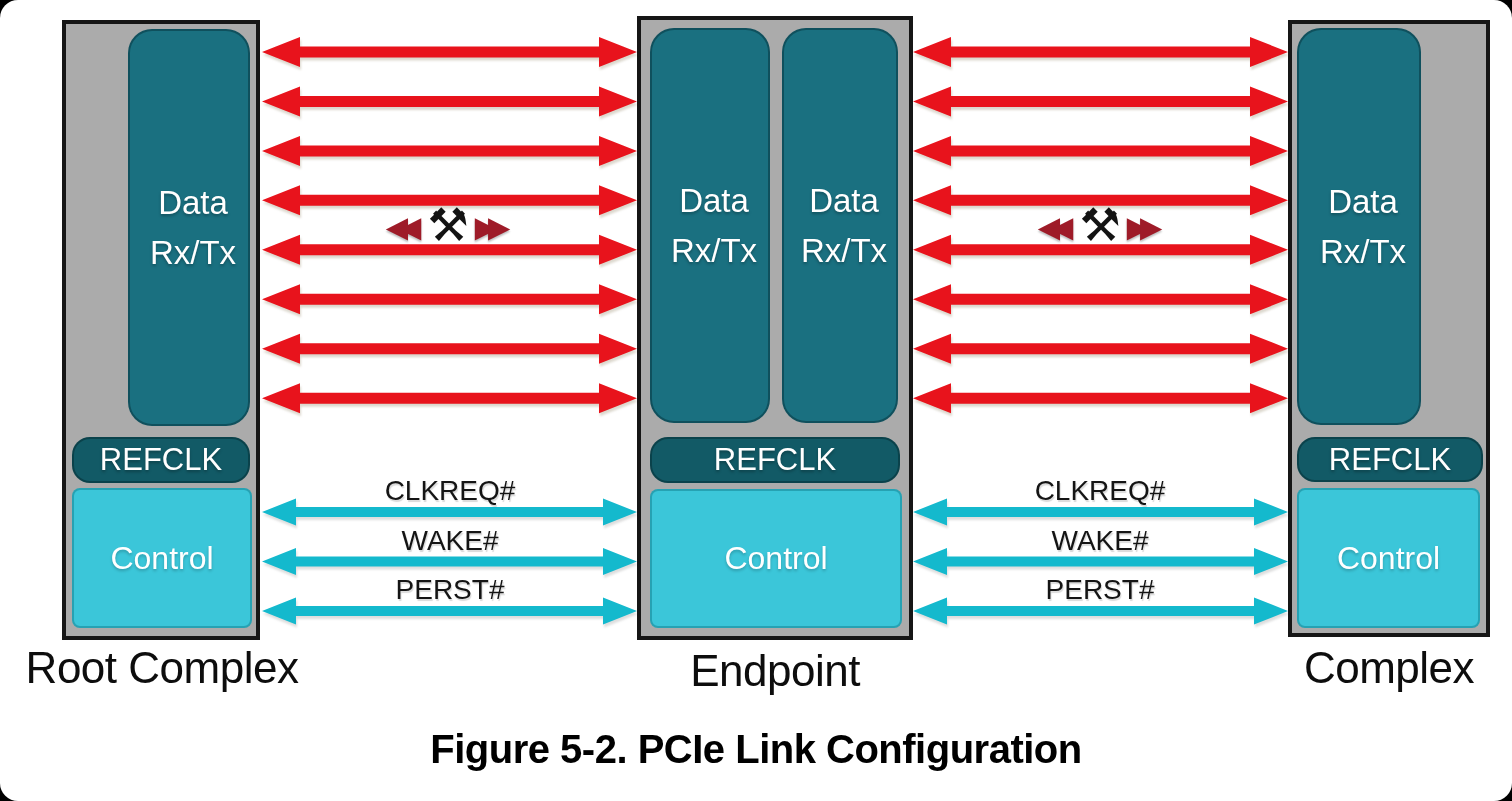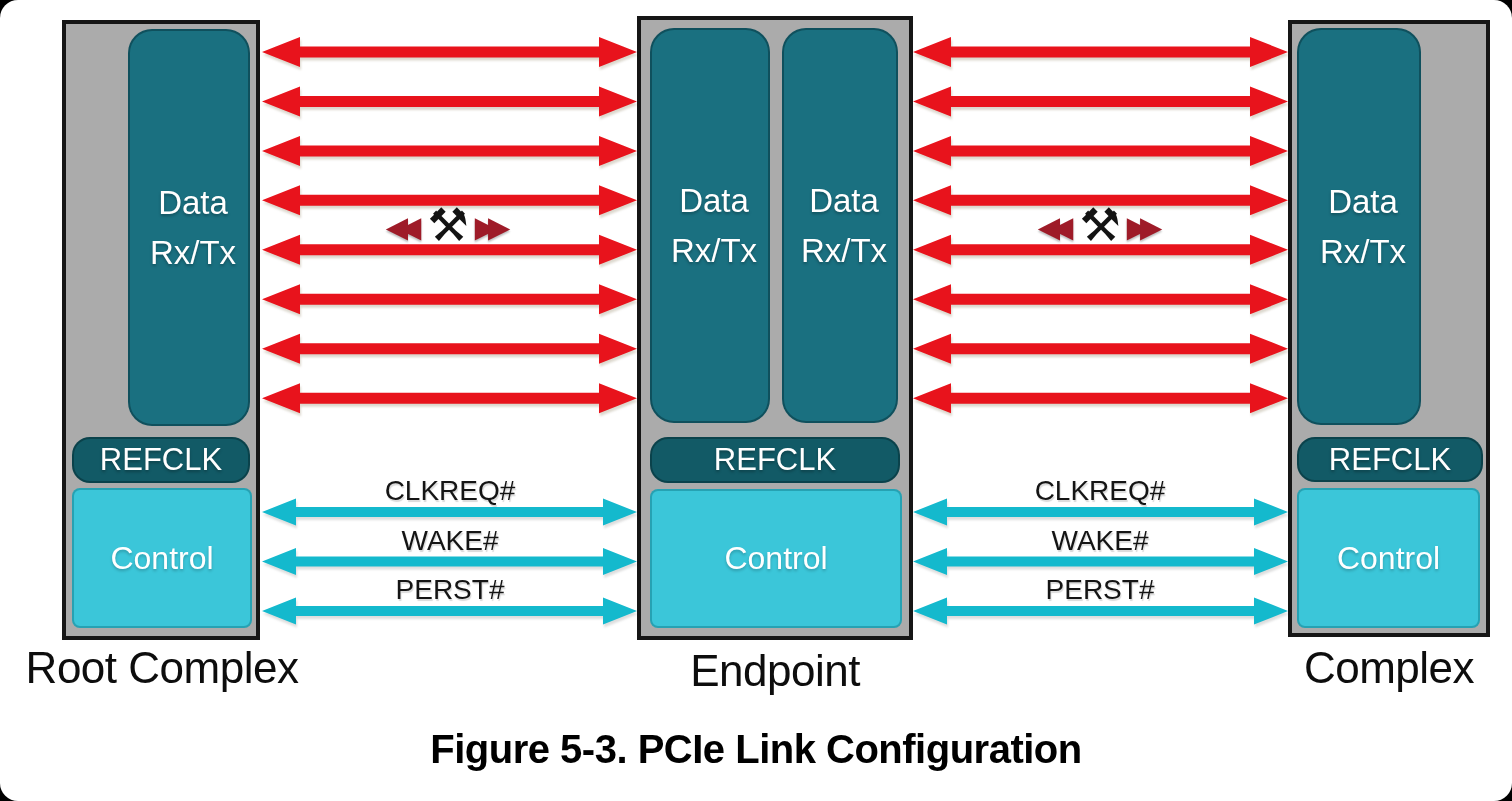--- a/index.html
+++ b/index.html
@@ -167,19 +167,19 @@
     <span class="seek" style="color: rgb(158, 27, 40);">◀◀</span>
     <span class="hammer">⚒</span>
     <span class="seek" style="color: rgb(158, 27, 40);">▶▶</span>
   </div>
   <div class="tools" style="left:1100px">
     <span class="seek" style="color: rgb(158, 27, 40);">◀◀</span>
     <span class="hammer">⚒</span>
     <span class="seek" style="color: rgb(158, 27, 40);">▶▶</span>
   </div>
 
-  <div class="caption">Figure 5-3. PCIe Link Configuration</div>
+  <div class="caption">Figure 5-2. PCIe Link Configuration</div>
 
   <div class="corner c-tl"></div>
   <div class="corner c-tr"></div>
   <div class="corner c-br"></div>
   <div class="corner c-bl"></div>
 </div>
 
 </body></html>

